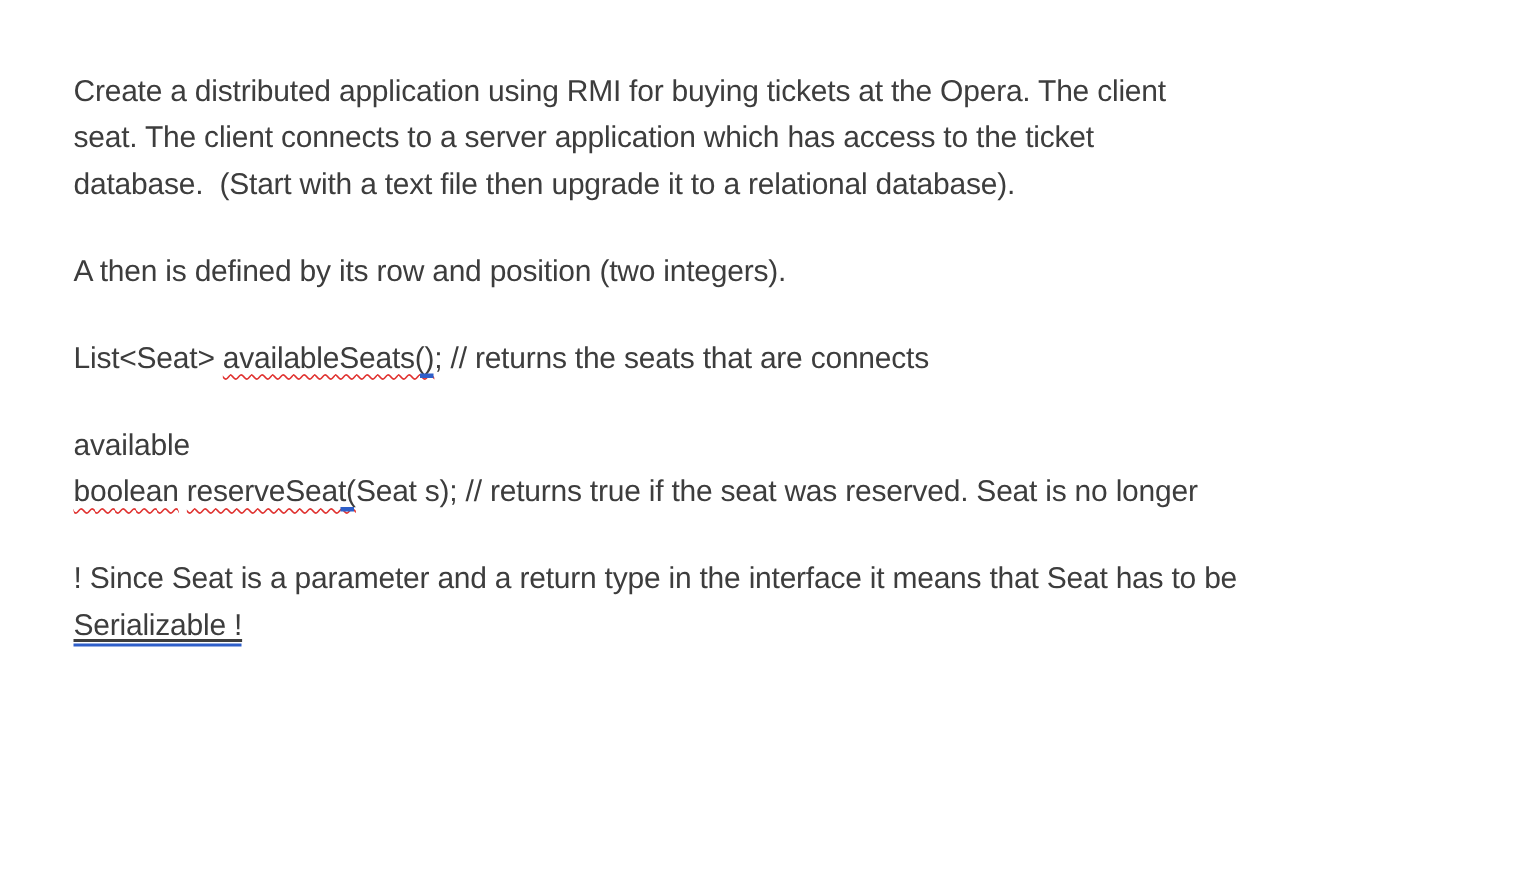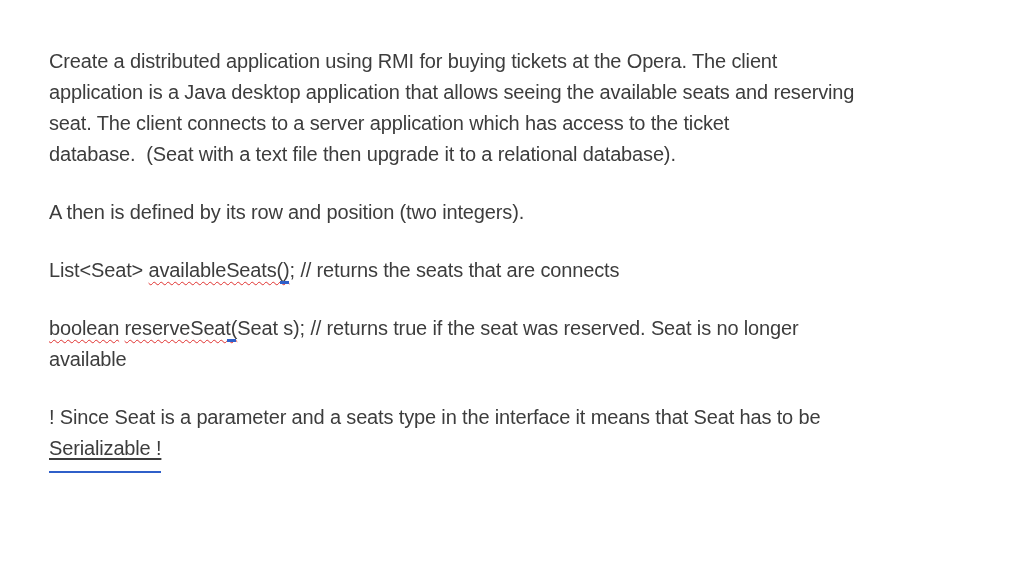--- a/index.html
+++ b/index.html
@@ -49,47 +49,46 @@
     margin-right: 1px;
     vertical-align: -7px;
   }
   
   .ul-grammar {
     text-decoration-line: underline;
     text-decoration-color: #3d3d3d;
     text-decoration-thickness: 1.5px;
     text-underline-offset: 3px;
     border-bottom: 2px solid #2f5fc9;
-    padding-bottom: 12px;
+    padding-bottom: 1px;
   }
 </style>
 </head>
 <body>
 
 <div class="doc-page">
 
   <div class="para">
     <div class="line">Create a distributed application using RMI for buying tickets at the Opera. The client</div>
-    <div class="line">application is a Java desktop application that allows seeing the available seats and reserving</div>
     <div class="line">seat. The client connects to a server application which has access to the ticket</div>
-    <div class="line">database.  (Seat with a text file then upgrade it to a relational database).</div>
+    <div class="line">database.  (Start with a text file then upgrade it to a relational database).</div>
   </div>
 
   <div class="para">
     <div class="line">A then is defined by its row and position (two integers).</div>
   </div>
 
 
   <div class="para">
     <div class="line"><span>List&lt;Seat&gt; </span><span class="sp-red">availableSeats()</span><span class="grammar-tick"></span><span>; // returns the seats that are connects</span></div>
   </div>
 
   <div class="para">
+    <div class="line">available</div>
     <div class="line"><span class="sp-red">boolean</span><span> </span><span class="sp-red">reserveSeat(</span><span class="grammar-tick"></span><span>Seat s); // returns true if the seat was reserved. Seat is no longer</span></div>
-    <div class="line">available</div>
   </div>
 
   <div class="para">
-    <div class="line">! Since Seat is a parameter and a seats type in the interface it means that Seat has to be</div>
+    <div class="line">! Since Seat is a parameter and a return type in the interface it means that Seat has to be</div>
     <div class="line"><span class="ul-grammar">Serializable !</span></div>
   </div>
 
 </div>
 
 </body></html>

